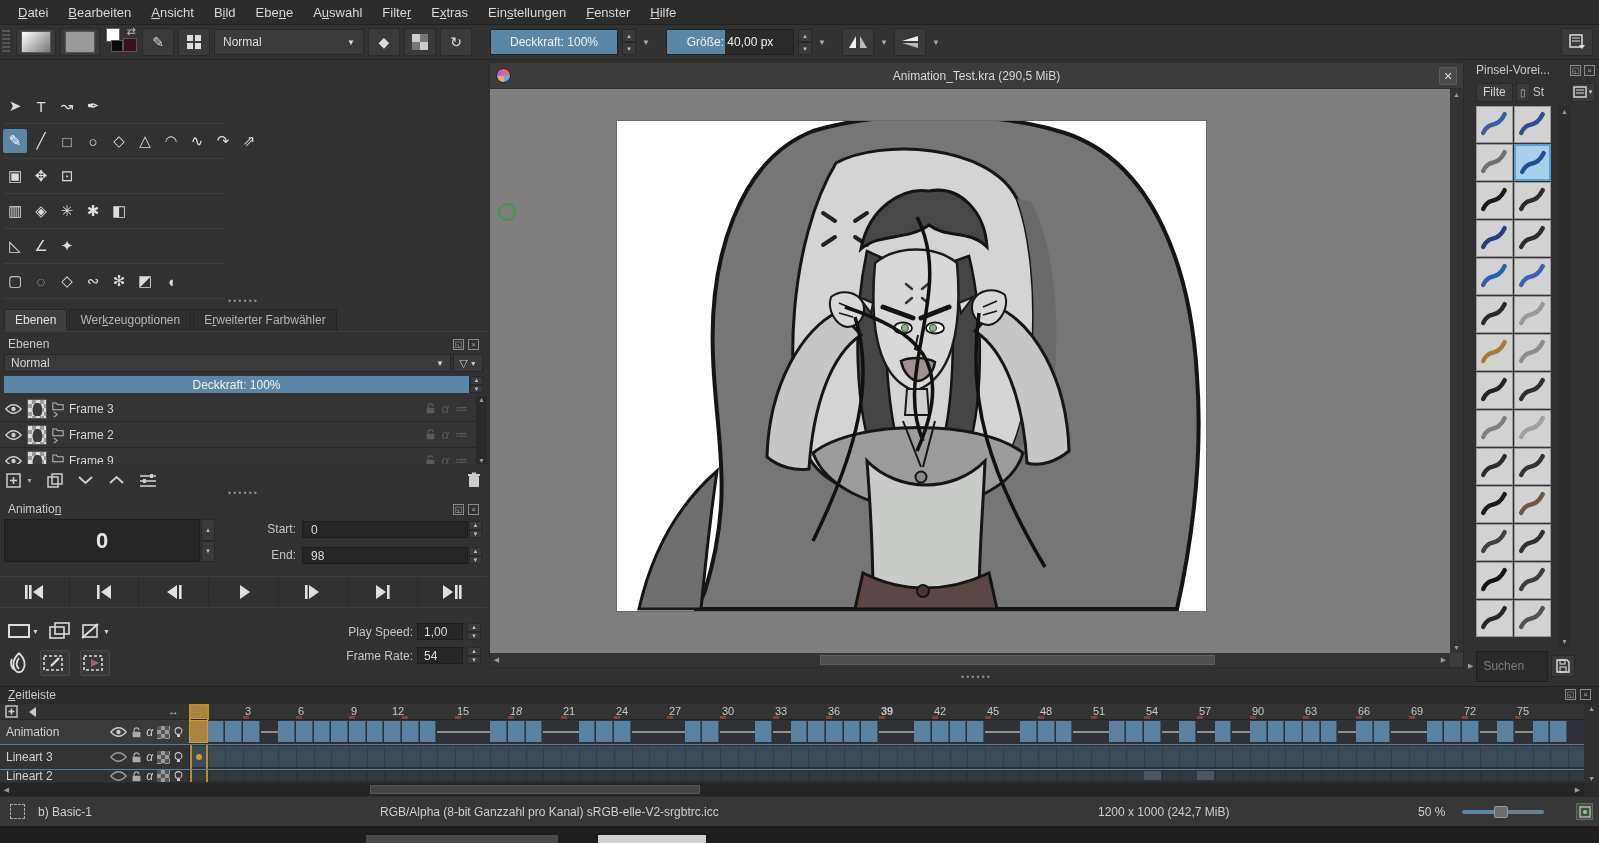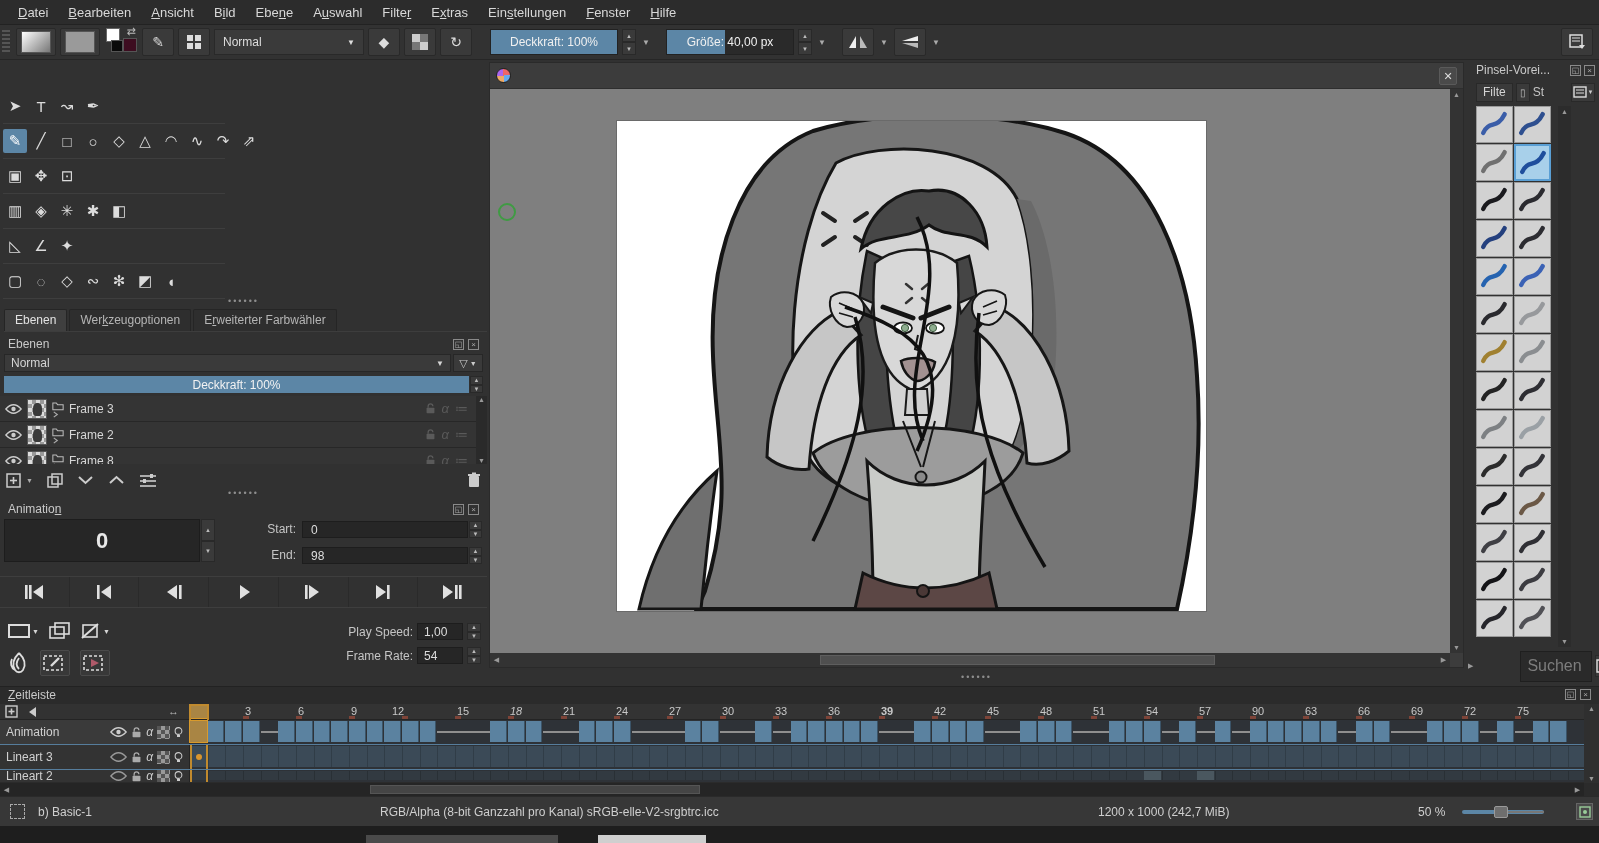--- a/index.html
+++ b/index.html
@@ -107,21 +107,21 @@
   .rd-title { position:absolute; top:2px; left:10px; right:4px; height:16px; display:flex; align-items:center; color:#c9c9c9; }
   .rd-tags { position:absolute; top:22px; left:10px; right:4px; height:20px; display:flex; gap:3px; align-items:center; }
   .rd-tag-btn { height:19px; background:#3a3a3a; border:1px solid #292929; color:#d5d5d5; display:flex; align-items:center; padding:0 6px; }
   .rd-small { height:19px; width:14px; background:#3a3a3a; border:1px solid #292929; color:#bbb; display:flex; align-items:center; justify-content:center; font-size:10px; }
   .rd-list-btn { margin-left:auto; height:19px; width:24px; background:#3a3a3a; border:1px solid #292929; display:flex; align-items:center; justify-content:center; gap:1px; color:#ccc; }
   .brush-grid { position:absolute; top:46px; left:10px; width:77px; height:541px; display:grid; grid-template-columns:37px 37px; grid-auto-rows:37px; gap:1px; overflow:hidden; }
   .brush-cell { background:#d2d2d2; border:1px solid #9a9a9a; position:relative; }
   .brush-cell.selected { background:#a8d0ea; border:2px solid #5a9fd4; }
   .rd-scroll { position:absolute; top:46px; left:92px; width:13px; height:541px; background:#2c2c2c; display:flex; flex-direction:column; justify-content:space-between; align-items:center; color:#999; font-size:7px; padding:2px 0; }
   .rd-search { position:absolute; top:594px; left:2px; right:2px; height:24px; display:flex; gap:3px; align-items:center; }
-  .rd-search input { width:72px; height:31px; background:#2a2a2a; border:1px solid #1f1f1f; color:#ccc; padding:0 6px; font-family:inherit; font-size:16px;margin-left:44px; }
+  .rd-search input { width:72px; height:31px; background:#2a2a2a; border:1px solid #1f1f1f; color:#ccc; padding:0 6px; font-family:inherit; font-size:12px; }
   .rd-search input::placeholder { color:#7d7d7d; }
   .rd-disk { width:24px; height:22px; background:#3a3a3a; border:1px solid #292929; display:flex; align-items:center; justify-content:center; }
 
   
   .timeline { position:absolute; left:0; top:686px; width:1599px; height:110px; background:#2b2b2b; border-top:1px solid #222; }
   .tl-title { position:absolute; top:0; left:8px; height:16px; display:flex; align-items:center; color:#c9c9c9; }
   .tl-title-icons { position:absolute; top:2px; right:8px; display:flex; gap:4px; }
   .tl-header { position:absolute; top:17px; left:0; right:15px; height:16px; background:#333; border-bottom:1px solid #242424; }
   .tl-left-hdr { position:absolute; left:0; top:0; bottom:0; width:190px; background:#323232; border-right:1px solid #242424; display:flex; align-items:center; gap:8px; padding-left:5px; color:#ccc; }
   .tl-resize { position:absolute; left:168px; top:1px; color:#bbb; font-size:11px; }
@@ -480,21 +480,21 @@
               <path d="M1,7 Q10,-3 19,7 Q10,17 1,7 Z" fill="none" stroke="#ccc" stroke-width="1.6"></path>
               <circle cx="10" cy="7" r="2.6" fill="#ccc"></circle>
             </svg>
           </span>
           <div class="layer-thumb"></div>
           <span style="line-height: 5px;"><svg width="12" height="11" viewBox="0 0 14 12">
               <path d="M1,3 h4 l1.5,2 H13 V11 H1 Z" fill="none" stroke="#bbb" stroke-width="1.2"></path>
             </svg><br><svg width="7" height="7" viewBox="0 0 8 8">
               <polyline points="2,1 6,4 2,7" fill="none" stroke="#aaa" stroke-width="1.4"></polyline>
             </svg></span>
-          <span class="layer-name">Frame 8</span>
+          <span class="layer-name">Frame 9</span>
           <span class="layer-right">
             <span class="ico">
               <svg width="11" height="13" viewBox="0 0 14 16">
                 <rect x="2" y="7" width="10" height="7" rx="1" fill="#5a5a5a"></rect>
                 <path d="M4,7 V5 a3,3 0 0 1 6,0" fill="none" stroke="#5a5a5a" stroke-width="1.6"></path>
               </svg>
             </span>
             <span style="font-style: italic;">α</span>
             <span>≔</span>
           </span>
@@ -702,20 +702,21 @@
             <span>▲</span>
             <span>▼</span>
           </span>
       </div>
     </div>
   </div>
 
   <div class="canvas-win">
     <div class="cw-title">
       <div class="krita-logo"></div>
+      <div class="title-text">Animation_Test.kra (290,5 MiB)</div>
       <div class="cw-close">
           <span>✕</span>
         </div>
     </div>
     <div class="cw-view">
       <div class="art-canvas">
         <svg width="589" height="490" viewBox="0 0 589 490">
           <path d="M196,10 C120,40 92,140 96,235 C99,320 118,372 88,470 L80,488 L560,488 C575,420 586,340 580,255 C574,150 538,42 448,12 C372,-12 262,-10 196,10 Z" fill="#767676" stroke="#151515" stroke-width="4"></path>
           <path d="M22,488 C35,430 60,385 100,350 C90,420 88,450 84,488 Z" fill="#6f6f6f" stroke="#151515" stroke-width="3"></path>
           <path d="M219,42 C172,120 166,258 188,328 C210,388 332,396 380,350 C420,312 428,152 400,78 C372,22 262,18 219,42 Z" fill="#d4d4d4" stroke="#161616" stroke-width="3"></path>

